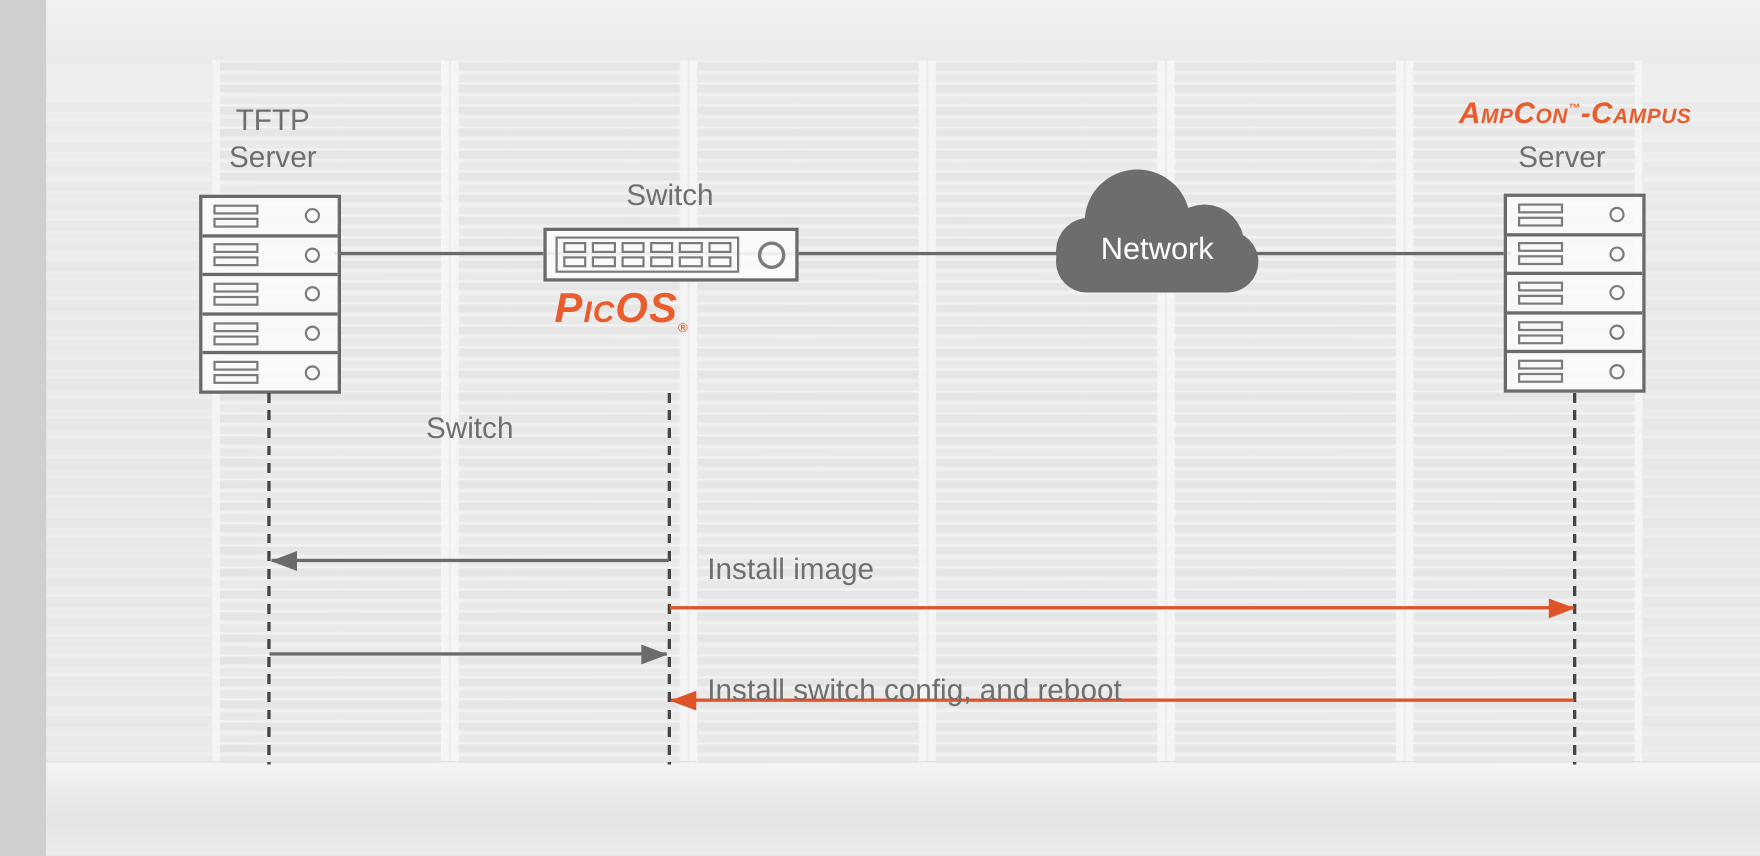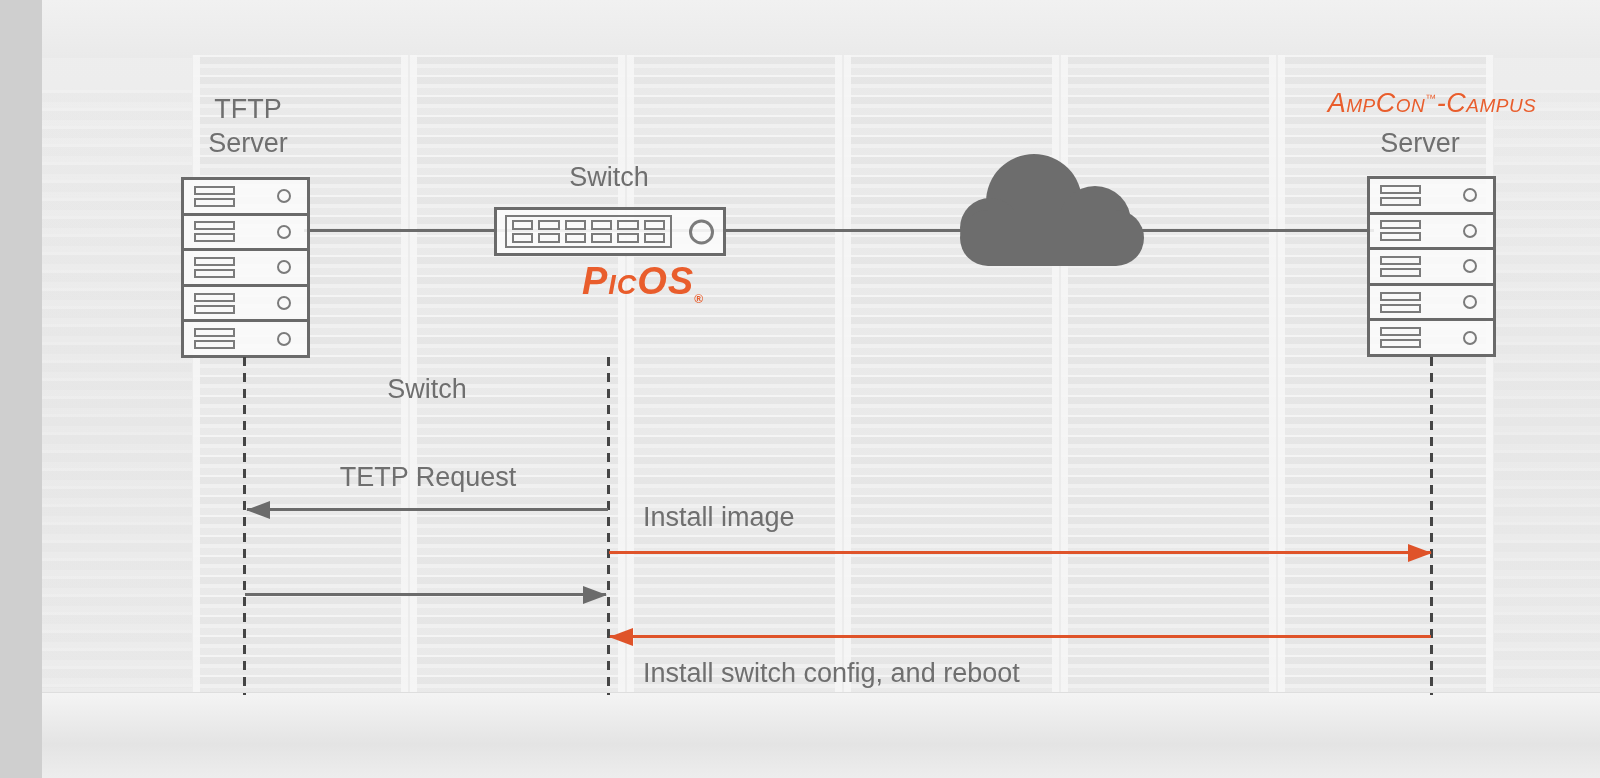--- a/index.html
+++ b/index.html
@@ -67,27 +67,27 @@
     background:rgba(251,251,251,.92);}
   .switch-inner{position:absolute;left:8px;top:5px;width:167px;height:33px;
     box-sizing:border-box;border:2px solid #7b7b7b;
     display:grid;grid-template-columns:repeat(6,1fr);grid-template-rows:1fr 1fr;
     gap:3px 5px;padding:3px 5px;}
   .switch-inner i{display:block;box-sizing:border-box;border:2px solid #7b7b7b;}
   .switch-led{position:absolute;right:9px;top:50%;transform:translateY(-50%);
     width:25px;height:25px;box-sizing:border-box;
     border:3px solid #7b7b7b;border-radius:50%;}
   
-  .picos{position:absolute;left:462px;top:260px;width:200px;text-align:right;
+  .picos{position:absolute;left:462px;top:260px;width:200px;text-align:left;
     font-size:38px;font-style:italic;font-weight:bold;letter-spacing:1px;
     color:var(--brand-orange);}
   .picos .sc{font-variant:small-caps;}
   .picos sub{font-size:12px;font-style:normal;}
   .ampcon{position:absolute;left:1225px;top:88px;width:330px;text-align:center;
-    font-size:27px;font-style:italic;font-weight:normal;letter-spacing:.5px;
+    font-size:27px;font-style:italic;font-weight:bold;letter-spacing:.5px;
     font-variant:small-caps;color:var(--brand-orange);white-space:nowrap;}
   .ampcon sup{font-size:11px;}
   
   .cloud{position:absolute;left:912px;top:150px;width:196px;height:120px;}
   .cloud svg{display:block;}
   .cloud .shape{fill:var(--cloud-gray);}
   .network-label{position:absolute;left:912px;top:210px;width:196px;
     text-align:center;color:var(--cloud-text);font-size:28px;}
   
   .lifeline{position:absolute;top:357px;height:338px;width:3px;
@@ -189,20 +189,21 @@
   </div>
 
   <div class="cloud">
     <svg width="196" height="120" viewBox="0 0 196 120" aria-hidden="true">
       <circle class="shape" cx="80" cy="52" r="48"></circle>
       <circle class="shape" cx="141" cy="72" r="36"></circle>
       <circle class="shape" cx="36" cy="78" r="30"></circle>
       <rect class="shape" x="6" y="60" width="184" height="56" rx="28"></rect>
     </svg>
   </div>
+  <div class="network-label">Network</div>
 
   <div class="ampcon">
     <span>AmpCon</span><sup>™</sup><span>-Campus</span>
   </div>
   <div class="lbl center" style="left:1230px;top:126px;width:296px;">Server</div>
   <div class="server" style="left:1325px;top:176px;">
     <div class="srv-row">
       <span class="srv-disks">
           <i></i>
           <i></i>
@@ -238,32 +239,31 @@
       <span class="srv-led"></span>
       </div>
   </div>
 
   <div class="lifeline" style="left:201px;"></div>
   <div class="lifeline" style="left:565px;"></div>
   <div class="lifeline" style="left:1388px;"></div>
 
   <div class="lbl center" style="left:285px;top:372px;width:200px;">Switch</div>
 
-  <div class="lbl center" style="left:205px;top:460px;width:362px;">TETP Request</div>
   <div class="arrow gray" style="left:205px;top:508px;width:361px;">
     <span class="head w"></span>
   </div>
 
   <div class="lbl" style="left:601px;top:500px;">Install image</div>
   <div class="arrow orange" style="left:567px;top:551px;width:822px;">
     <span class="head e"></span>
   </div>
 
   <div class="arrow gray" style="left:203px;top:593px;width:361px;">
     <span class="head e"></span>
   </div>
 
   <div class="arrow orange" style="left:568px;top:635px;width:821px;">
     <span class="head w"></span>
   </div>
-  <div class="lbl" style="left:601px;top:656px;">Install switch config, and reboot</div>
+  <div class="lbl" style="left:601px;top:610px;">Install switch config, and reboot</div>
 
 </div>
 
 </body></html>

